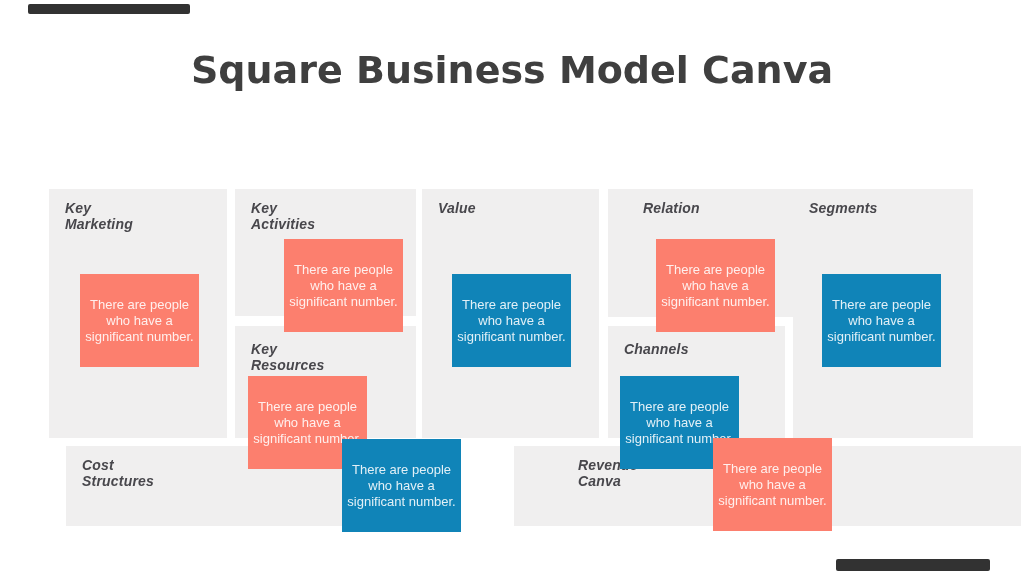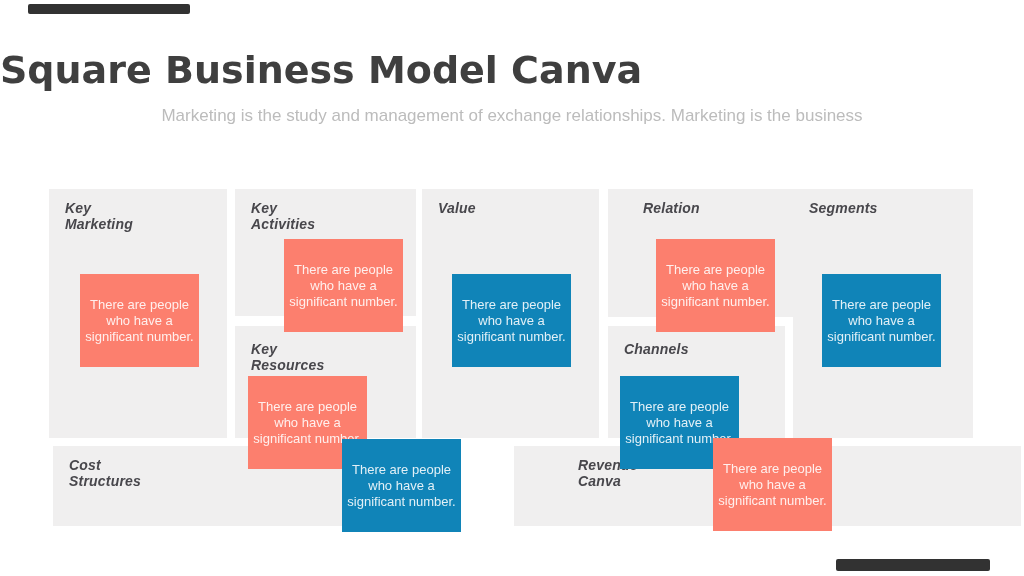--- a/index.html
+++ b/index.html
@@ -9,21 +9,21 @@
   }
 
   
   .accent-bar { position:absolute; background:#323232; border-radius:2px; }
   .bar-tl { left:28px; top:4px;  width:162px; height:10px; }
   .bar-br { left:836px; top:559px; width:154px; height:12px; }
 
   
   .title {
     position:absolute; left:0; right:0; top:47px; margin:0;
-    text-align:left; font-family:"DejaVu Sans", sans-serif;
+    text-align:center; font-family:"DejaVu Sans", sans-serif;
     font-weight:bold; font-size:38px; line-height:46px;
     color:#3f3f3f; letter-spacing:0px;
   }
   .subtitle {
     position:absolute; left:122px; width:780px; top:103px; margin:0;
     text-align:center; font-size:17px; line-height:25px; color:#bcbcbc;
   }
   .subtitle span { display:block; }
 
   
@@ -36,21 +36,21 @@
 
   .sec-key-partners    { left:49px;  top:189px; width:178px; height:249px; }
   .sec-key-activities  { left:235px; top:189px; width:181px; height:127px; }
   .sec-key-resources   { left:235px; top:326px; width:181px; height:112px; }
   .sec-key-resources .section-label { padding-top:15px; }
   .sec-value           { left:422px; top:189px; width:177px; height:249px; }
   .sec-relation-ships  { left:608px; top:189px; width:169px; height:128px;padding-left:19px; }
   .sec-channels        { left:608px; top:326px; width:177px; height:112px; }
   .sec-channels .section-label { padding-top:15px; }
   .sec-segments        { left:793px; top:189px; width:180px; height:249px; }
-  .sec-cost-structures { left:53px;  top:446px; width:383px; height:80px; }
+  .sec-cost-structures { left:66px;  top:446px; width:383px; height:80px; }
   .sec-revenue-strems  { left:514px; top:446px; width:459px; height:80px;padding-left:48px; }
 
   
   .note {
     position:absolute; width:119px; height:93px; box-sizing:border-box;
     display:flex; align-items:center; justify-content:center;
     text-align:center;
   }
   .note-salmon { background:#fc7f6e; }
   .note-blue   { background:#1084b8; }
@@ -73,21 +73,20 @@
 <body>
 
 <div class="stage">
 
   <div class="accent-bar bar-tl"></div>
   <div class="accent-bar bar-br"></div>
 
   <h1 class="title">Square Business Model Canva</h1>
 
   <p class="subtitle">
-    <span>Marketing is the study and management of exchange relationships. Marketing is the business</span>
   </p>
 
   <div class="section sec-key-partners">
     <div class="section-label">
       <span class="lbl-line">Key</span>
       <span class="lbl-line">Marketing</span>
     </div>
   </div>
 
   <div class="section sec-key-activities">

